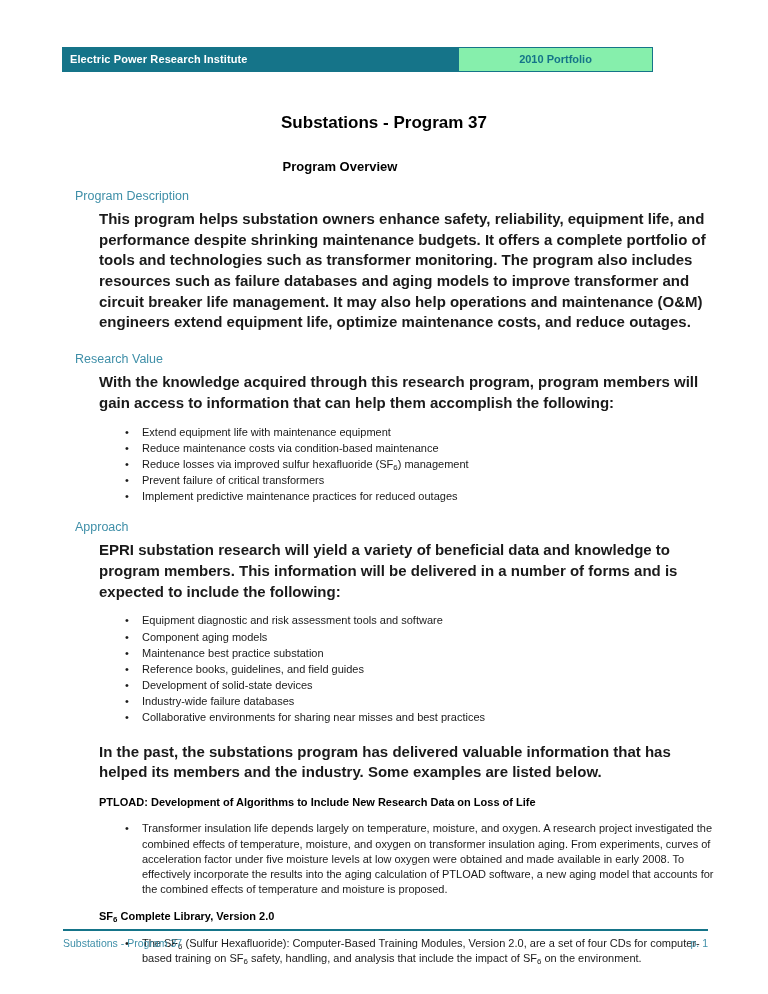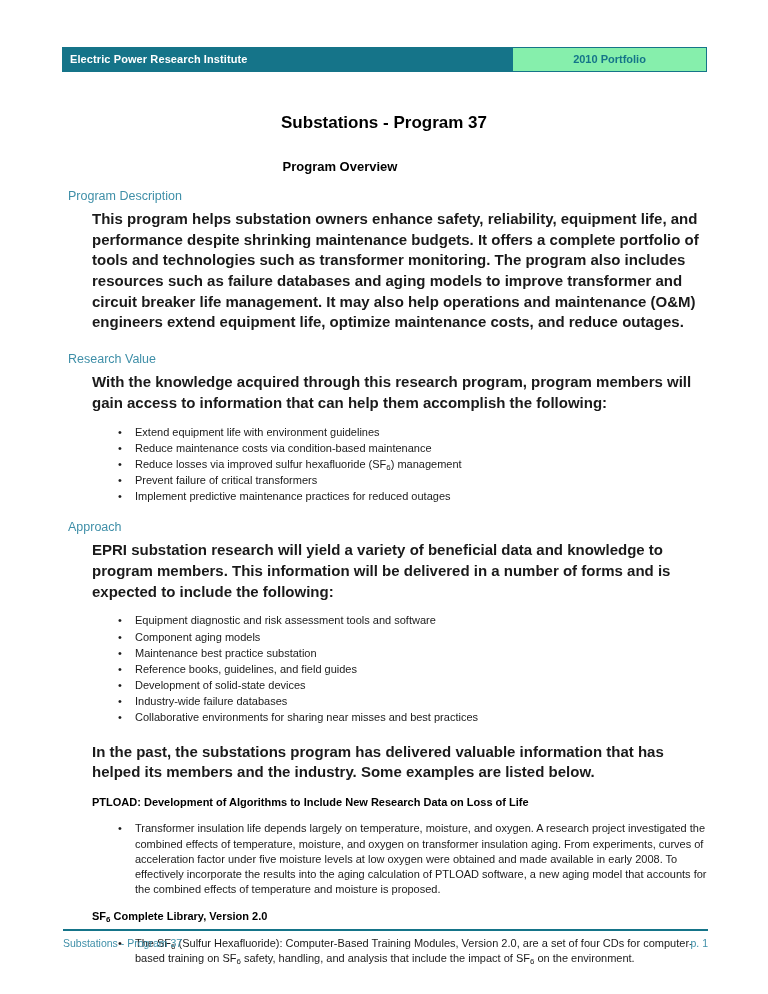--- a/index.html
+++ b/index.html
@@ -22,21 +22,21 @@
     width: 768px;
     height: 994px;
     background: #ffffff;
   }
 
   
   .header {
     position: absolute;
     left: 62px;
     top: 47px;
-    width: 645px;
+    width: 591px;
     height: 25px;
     display: flex;
     align-items: stretch;
   }
   .header-left {
     background: #157489;
     flex: 1 1 auto;
     display: flex;
     align-items: center;
     padding-left: 8px;
@@ -84,21 +84,21 @@
     width: 680px;
     text-align: center;
     font-size: 13px;
     font-weight: bold;
     color: #000000;
   }
 
   
   .content {
     position: absolute;
-    left: 67px;
+    left: 74px;
     top: 189px;
     width: 645px;
   }
 
   .section { margin: 0; }
 
   .section-heading {
     color: #3f8fa8;
     font-size: 12.5px;
     font-weight: normal;
@@ -206,21 +206,21 @@
       <div class="section-heading">Program Description</div>
       <p class="para">This program helps substation owners enhance safety, reliability, equipment life, and performance despite shrinking maintenance budgets. It offers a complete portfolio of tools and technologies such as transformer monitoring. The program also includes resources such as failure databases and aging models to improve transformer and circuit breaker life management. It may also help operations and maintenance (O&amp;M) engineers extend equipment life, optimize maintenance costs, and reduce outages.</p>
     </div>
 
     <div class="gap-lg"></div>
 
     <div class="section">
       <div class="section-heading">Research Value</div>
       <p class="para">With the knowledge acquired through this research program, program members will gain access to information that can help them accomplish the following:</p>
       <ul class="bullets">
-        <li>Extend equipment life with environment guidelines</li>
+        <li>Extend equipment life with maintenance equipment</li>
         <li>Reduce maintenance costs via condition-based maintenance</li>
         <li>Reduce losses via improved sulfur hexafluoride (SF<sub>6</sub>) management</li>
         <li>Prevent failure of critical transformers</li>
         <li>Implement predictive maintenance practices for reduced outages</li>
       </ul>
     </div>
 
     <div class="gap-md"></div>
 
     <div class="section">

